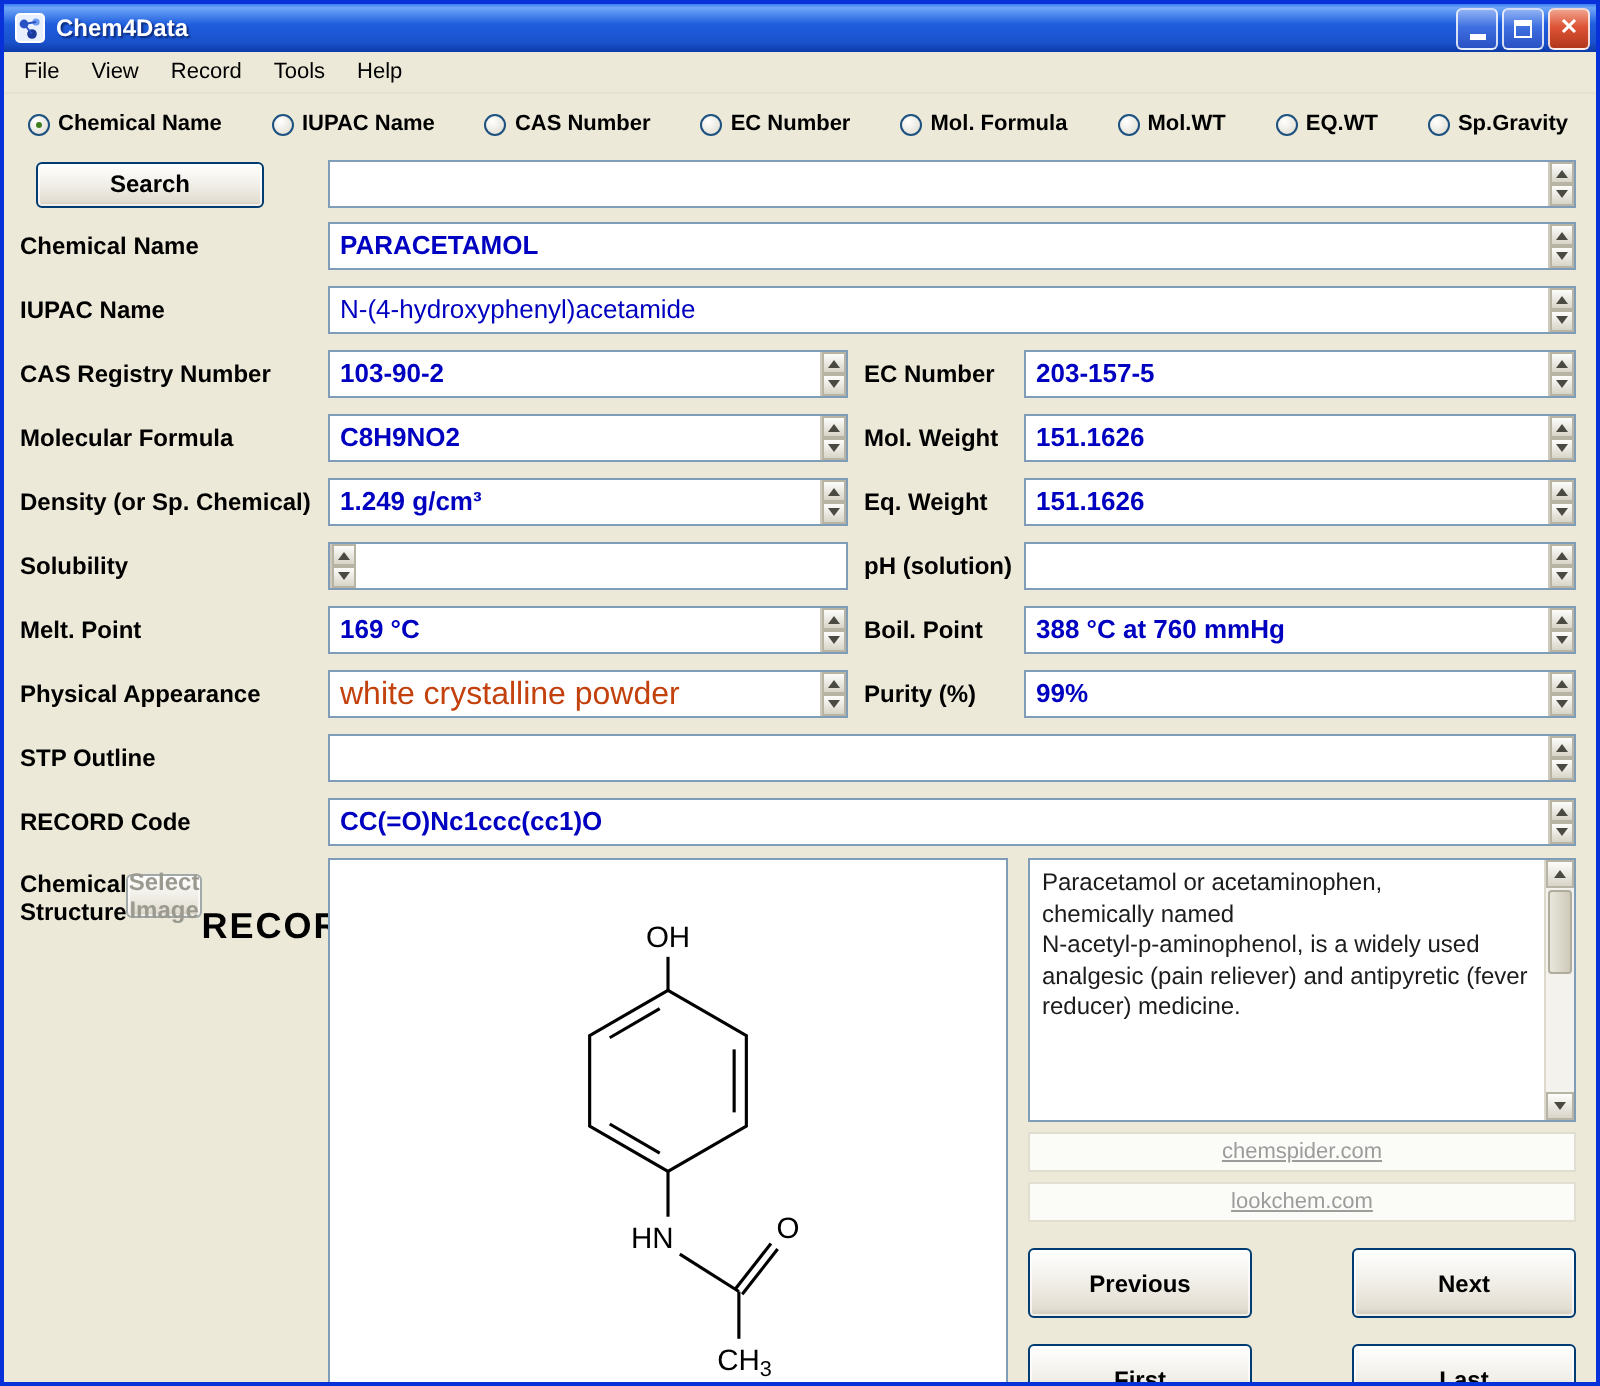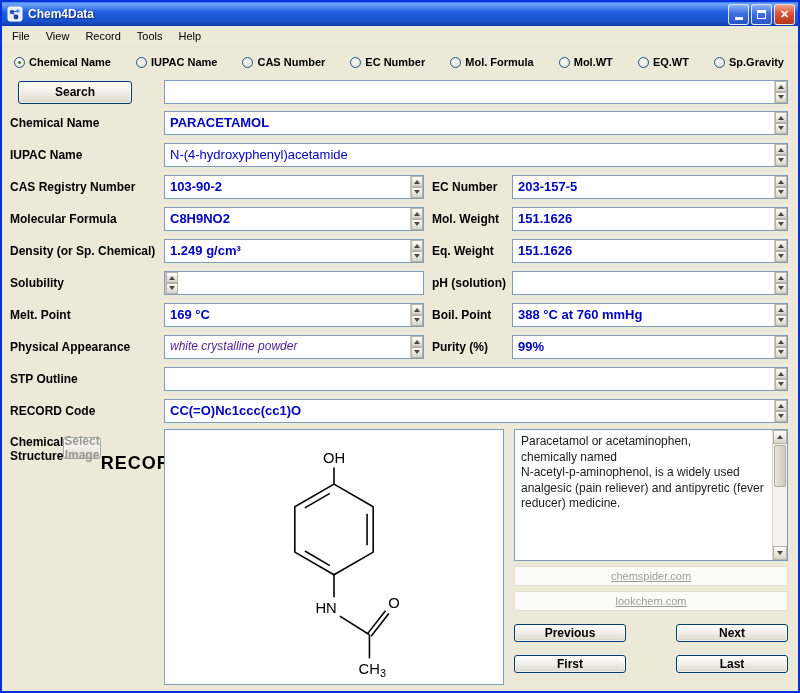--- a/index.html
+++ b/index.html
@@ -37,21 +37,21 @@
   .search-btn { width:114px; height:23px; display:flex; align-items:center; justify-content:center; margin-left:8px; }
 
   
   .frow { height:32px; flex:none; display:flex; align-items:center; padding:0 10px 0 8px; }
   .lbl { width:154px; flex:none; font-size:12px; font-weight:bold; color:#000; }
   .field { height:24px; background:#fff; border:1px solid #7f9db9; display:flex; overflow:hidden; }
   .field.grow { flex:1; }
   .field.half { width:260px; flex:none; }
   .field.half2 { flex:1; }
   .val { flex:1; font-size:13px; font-weight:bold; color:#0000c0; padding:3px 5px 0 5px; white-space:nowrap; overflow:hidden; }
-  .val.muted { font-size:12px; font-weight:normal; color:#4c1d95;font-style:italic; }
+  .val.muted { font-size:16px; font-weight:normal; color:#c2410c; }
   .midlbl { width:88px; flex:none; font-size:12px; font-weight:bold; padding-left:8px; }
   .spin { width:13px; flex:none; display:flex; flex-direction:column; border-left:1px solid #cfcabb; }
   .sb { flex:1; background:linear-gradient(180deg,#fdfdfb,#d8d4c8); border:1px solid #b8b4a4; display:flex; align-items:center; justify-content:center; }
   .tu { width:0; height:0; border:3px solid transparent; border-bottom:4px solid #4a4a42; margin-top:-3px; }
   .td { width:0; height:0; border:3px solid transparent; border-top:4px solid #4a4a42; margin-top:2px; }
 
   
   .brow { flex:1; display:flex; padding:2px 10px 6px 8px; }
   .leftcol { width:154px; flex:none; display:flex; flex-direction:row; align-items:flex-start; }
   .struct-lbl { font-size:12px; font-weight:bold; margin-top:6px; }
@@ -67,21 +67,21 @@
   .rightcol { flex:1; margin-left:10px; display:flex; flex-direction:column; }
   .descbox { height:132px; flex:none; background:#fff; border:1px solid #7f9db9; display:flex; overflow:hidden; }
   .desc { flex:1; font-size:12px; color:#1c1c1c; padding:4px 6px; white-space:pre-wrap; line-height:1.3; overflow:hidden; }
   .vscroll { width:15px; flex:none; background:#f3f2ec; border-left:1px solid #dcd9cc; display:flex; flex-direction:column; }
   .vsb { height:14px; flex:none; background:linear-gradient(180deg,#fdfdfb,#d8d4c8); border:1px solid #b8b4a4; display:flex; align-items:center; justify-content:center; }
   .vthumb { height:42px; flex:none; margin:1px; background:linear-gradient(90deg,#e8e6dc,#cfcaba); border:1px solid #b0ac9c; border-radius:2px; }
   .vspacer { flex:1; }
   .linkrow { height:20px; flex:none; margin-top:5px; background:#fbfbf8; border:1px solid #e2dfd2; display:flex; align-items:center; justify-content:center; }
   .linkrow span { font-size:11px; color:#9c9c9c; text-decoration:underline; cursor:pointer; }
   .navrow { display:flex; justify-content:space-between; margin-top:13px; }
-  .navbtn { width:112px; height:18px; display:flex; align-items:center; justify-content:center; }
+  .navbtn { width:112px; height:35px; display:flex; align-items:center; justify-content:center; }
 </style>
 </head>
 <body>
 
 <div class="win">
 
   <div class="titlebar">
     <span class="app-icon">
       <svg width="16" height="16" viewBox="0 0 16 16">
         <rect x="1" y="1" width="14" height="14" rx="2" fill="#e8f0ff" stroke="#ffffff"></rect>

